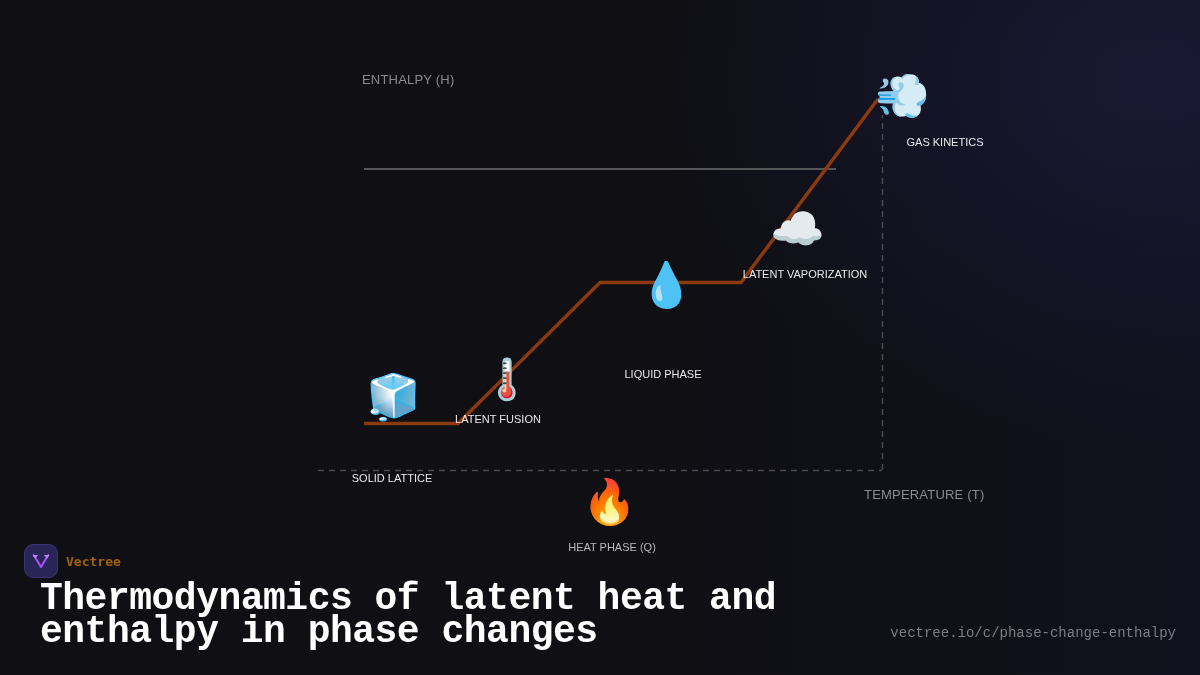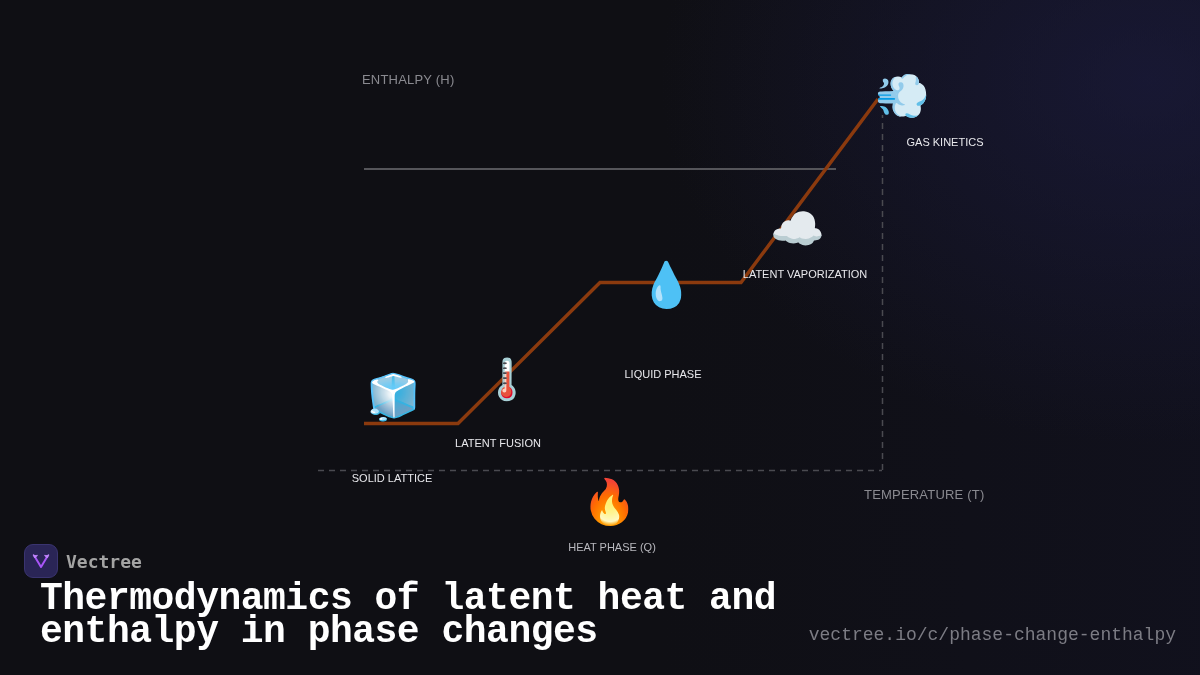--- a/index.html
+++ b/index.html
@@ -32,30 +32,30 @@
   }
   .brand {
     position: absolute; left: 24px; top: 544px; display: flex; align-items: center; gap: 8px;
   }
   .brand-logo {
     width: 34px; height: 34px; border-radius: 9px;
     background: #2a2556; border: 1px solid #3a3470;
     display: flex; align-items: center; justify-content: center; box-sizing: border-box;
   }
   .brand-name {
-    color: #a3a3a3; font-family: "DejaVu Sans Mono", monospace; font-weight: bold; font-size: 18px;
+    color: #a16207; font-family: "DejaVu Sans Mono", monospace; font-weight: bold; font-size: 13px;
   }
   .title {
     position: absolute; left: 24px; top: 582px; width: 760px;
     color: #ffffff; font-family: "Liberation Mono", monospace; font-weight: bold;
     font-size: 38px; line-height: 33px; letter-spacing: -0.5px; margin-left: 16px;
   }
   .url {
     position: absolute; right: 24px; top: 625px;
-    color: #7c7c84; font-family: "Liberation Mono", monospace; font-size: 18px;
+    color: #7c7c84; font-family: "Liberation Mono", monospace; font-size: 14px;
   }
 </style>
 </head>
 <body>
 
 <div class="bg-glow"></div>
 
 <svg class="diagram" width="1200" height="675" viewBox="0 0 1200 675">
 
   <line x1="364" y1="169" x2="836" y2="169" stroke="#55555a" stroke-width="2"></line>
@@ -66,21 +66,21 @@
   <polyline points="364,423.5 458,423.5 600,282.5 741,282.5 878,99" fill="none" stroke="#8b3a0e" stroke-width="3.5" stroke-linejoin="miter"></polyline>
 </svg>
 
 <div class="axis-label" style="left:318px; top:72px;margin-left:44px;">ENTHALPY (H)</div>
 <div class="axis-label" style="left:864px; top:487px;">TEMPERATURE (T)</div>
 
 <div class="node-icon" style="left:394px; top:397px;">🧊</div>
 <div class="node-label" style="left:392px; top:437px;margin-top:35px;">SOLID LATTICE</div>
 
 <div class="node-icon" style="left:507px; top:379px; font-size:40px;">🌡️</div>
-<div class="node-label" style="left:498px; top:437px;">LATENT FUSION</div>
+<div class="node-label" style="left:498px; top:413px;">LATENT FUSION</div>
 
 <div class="node-icon" style="left:667px; top:285px;">💧</div>
 <div class="node-label" style="left:663px; top:324px;margin-top:44px;">LIQUID PHASE</div>
 
 <div class="node-icon" style="left:798px; top:229px;">☁️</div>
 <div class="node-label" style="left:805px; top:268px;">LATENT VAPORIZATION</div>
 
 <div class="node-icon" style="left:903px; top:96px;">💨</div>
 <div class="node-label" style="left:945px; top:136px;">GAS KINETICS</div>
 

